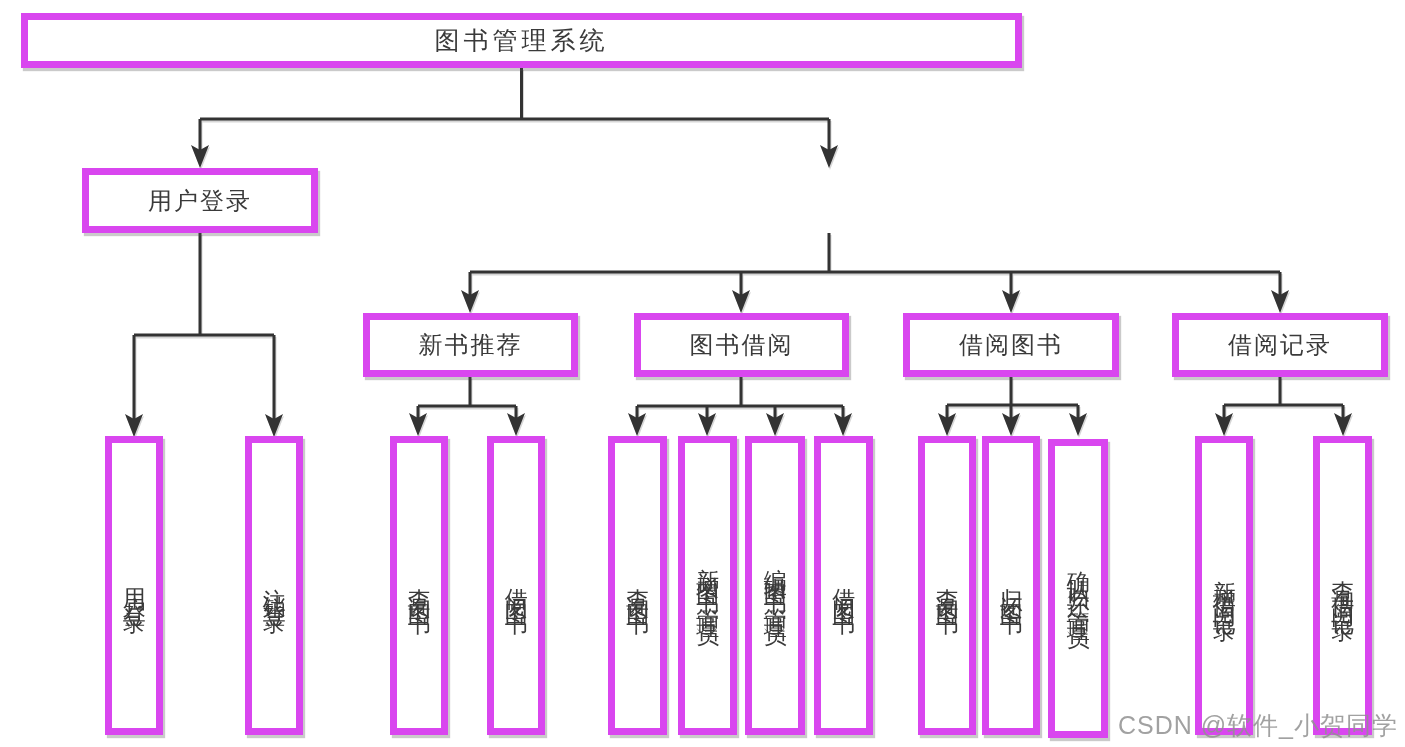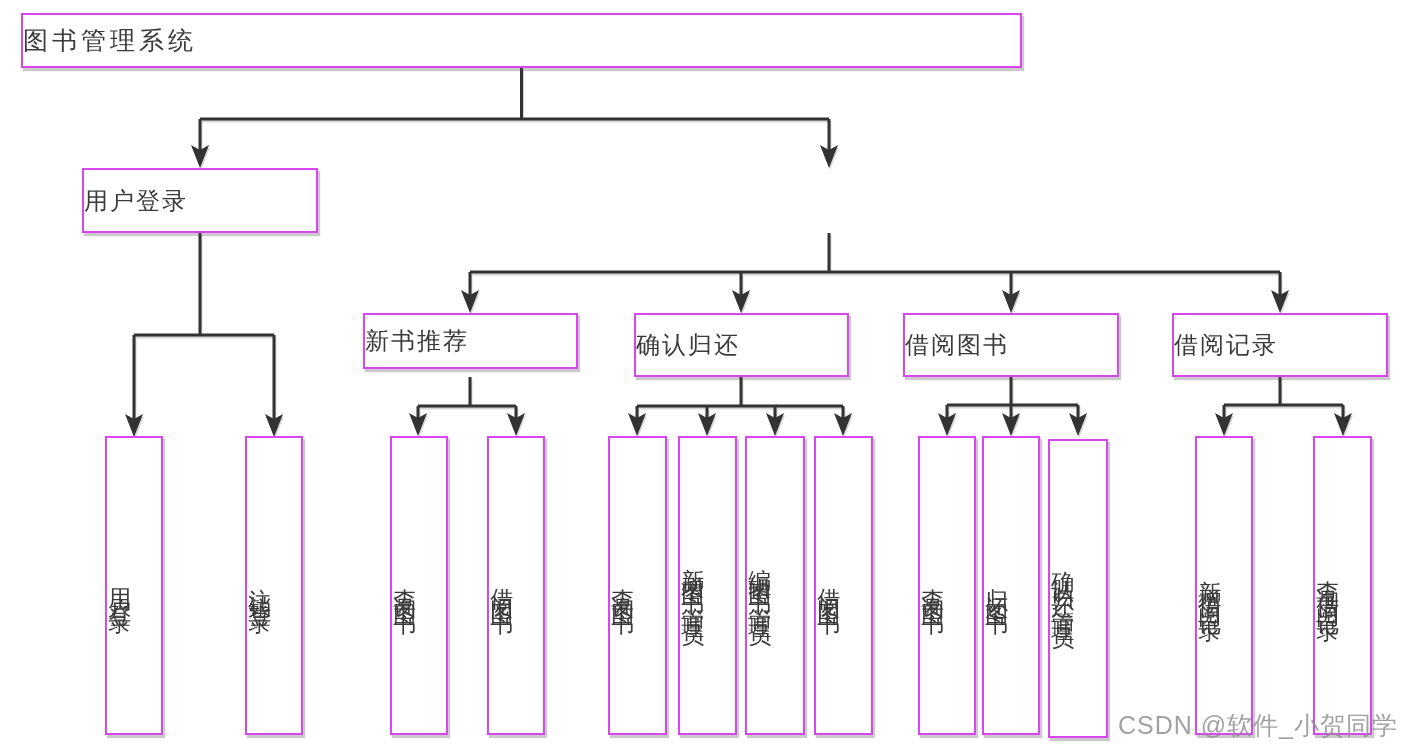--- a/index.html
+++ b/index.html
@@ -14,25 +14,25 @@
   #connectors {
     position: absolute;
     left: 0; top: 0;
     width: 1405px; height: 747px;
     filter: drop-shadow(1px 2px 0 rgba(90,90,90,0.25));
   }
   .node {
     position: absolute;
     box-sizing: border-box;
     background: #ffffff;
-    border: 2px solid #d946ef;
+    border: 7px solid #d946ef;
     box-shadow: 2px 3px 1px rgba(80,80,80,0.30);
     display: flex;
     align-items: center;
-    justify-content: flex-start;
+    justify-content: center;
     color: #3a3a3a;
   }
   .node .label {
     white-space: nowrap;
     text-align: center;
   }
   .hnode .label {
     font-size: 24px;
     letter-spacing: 2px;
   }
@@ -95,25 +95,25 @@
   </svg>
 
   <div class="node hnode rootnode" style="left:21px; top:13px; width:1001px; height:55px;">
     <span class="label">图书管理系统</span>
   </div>
 
   <div class="node hnode" style="left:82px; top:168px; width:236px; height:65px;">
     <span class="label">用户登录</span>
   </div>
 
-  <div class="node hnode" style="left:363px; top:313px; width:215px; height:56px;">
+  <div class="node hnode" style="left:363px; top:313px; width:215px; height:64px;">
     <span class="label">新书推荐</span>
   </div>
   <div class="node hnode" style="left:634px; top:313px; width:215px; height:64px;">
-    <span class="label">确认归还</span>
+    <span class="label">图书借阅</span>
   </div>
   <div class="node hnode" style="left:903px; top:313px; width:216px; height:64px;">
     <span class="label">借阅图书</span>
   </div>
   <div class="node hnode" style="left:1172px; top:313px; width:216px; height:64px;">
     <span class="label">借阅记录</span>
   </div>
 
   <div class="node vnode" style="left:105px; top:436px; width:58px; height:299px;">
     <span class="label">用户登录</span>

